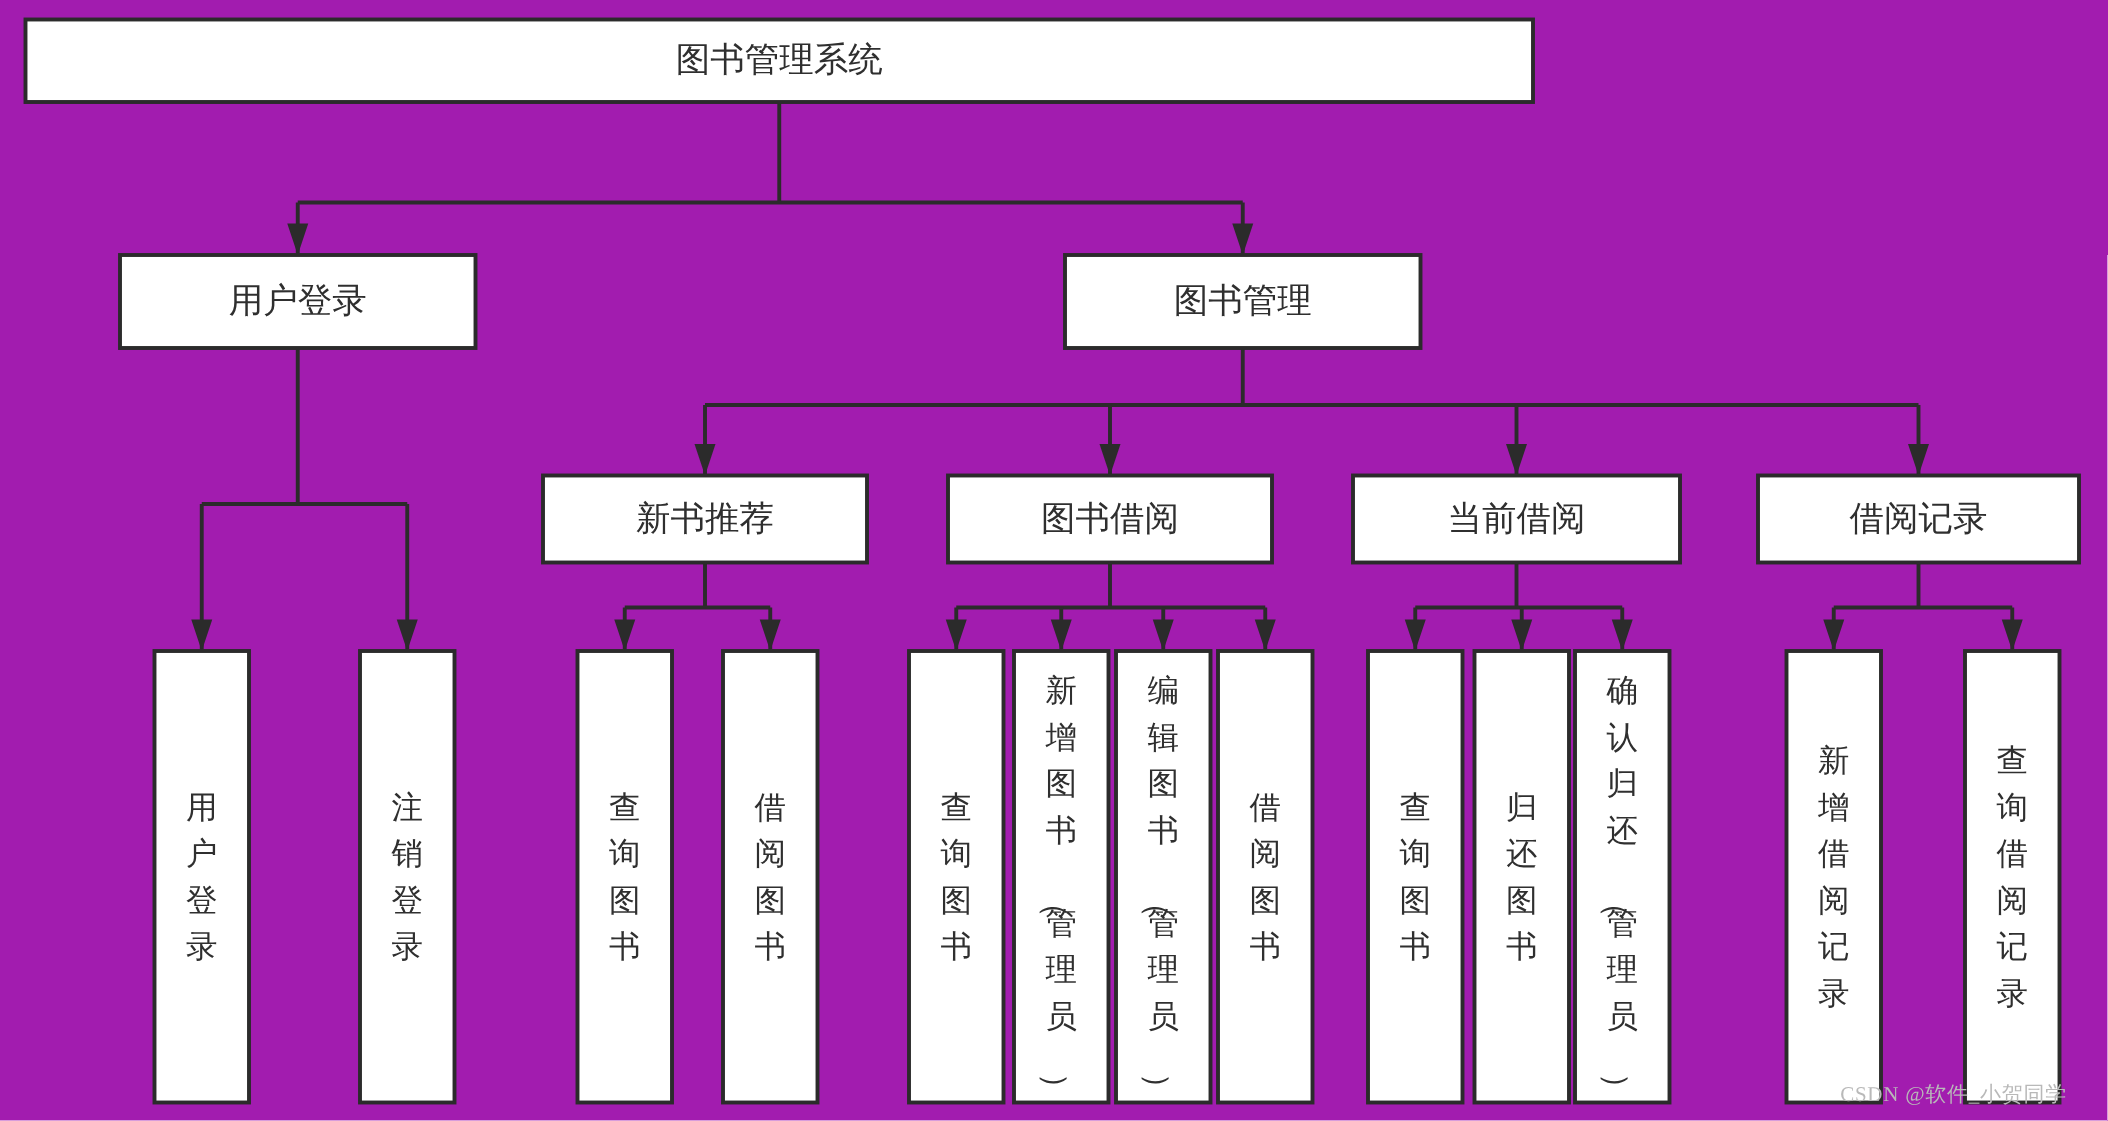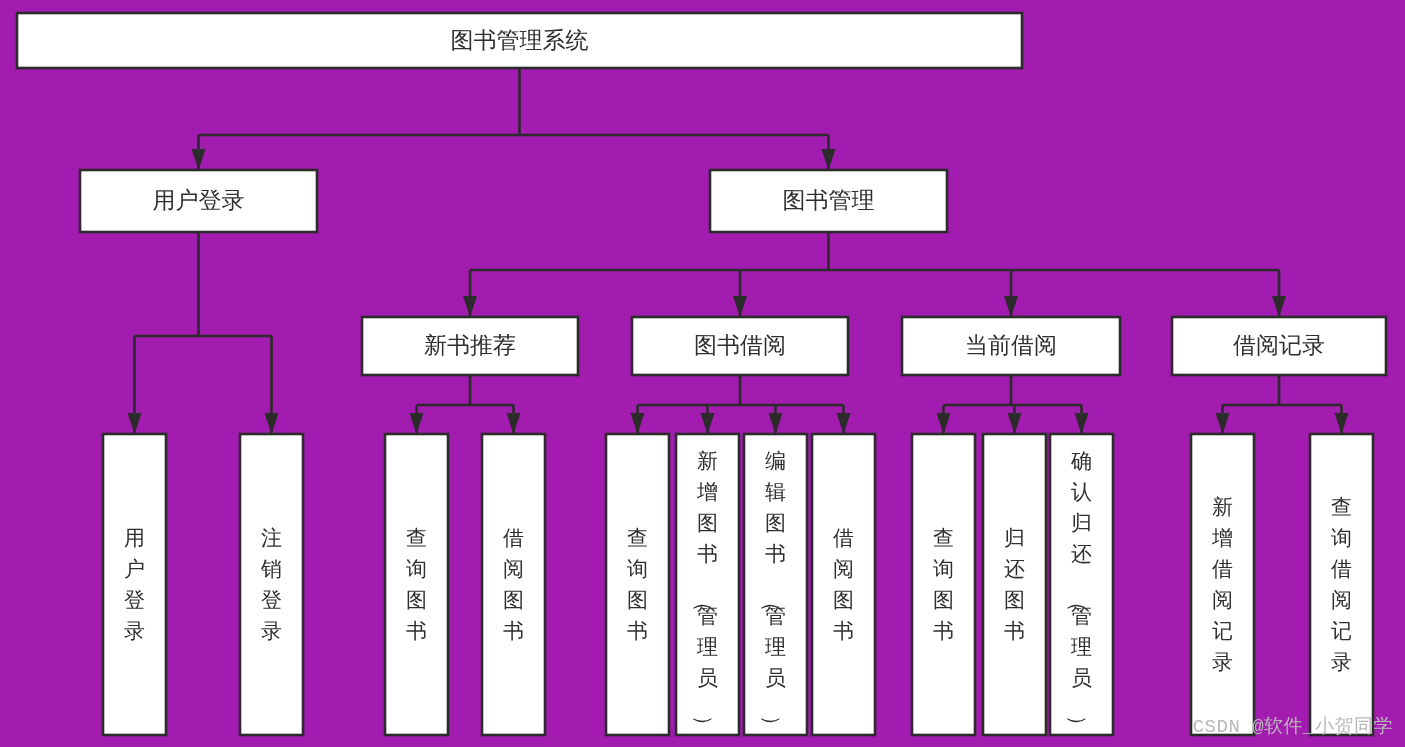--- a/index.html
+++ b/index.html
@@ -48,24 +48,24 @@
     dominant-baseline: middle;
   }
   .label-h {
     font-size: 23px;
   }
   .label-v {
     font-size: 21px;
   }
   .watermark {
     position: absolute;
-    right: 12px;
+    right: 27px;
     bottom: 8px;
-    font-family: Liberation Mono, monospace;
-    font-size: 19px;
+    font-family: Liberation Serif, serif;
+    font-size: 14px;
     color: #b9b9b9;
     letter-spacing: 0.5px;
     white-space: nowrap;
     pointer-events: none;
   }
 </style>
 </head>
 <body>
 
 <div id="diagram-root">

